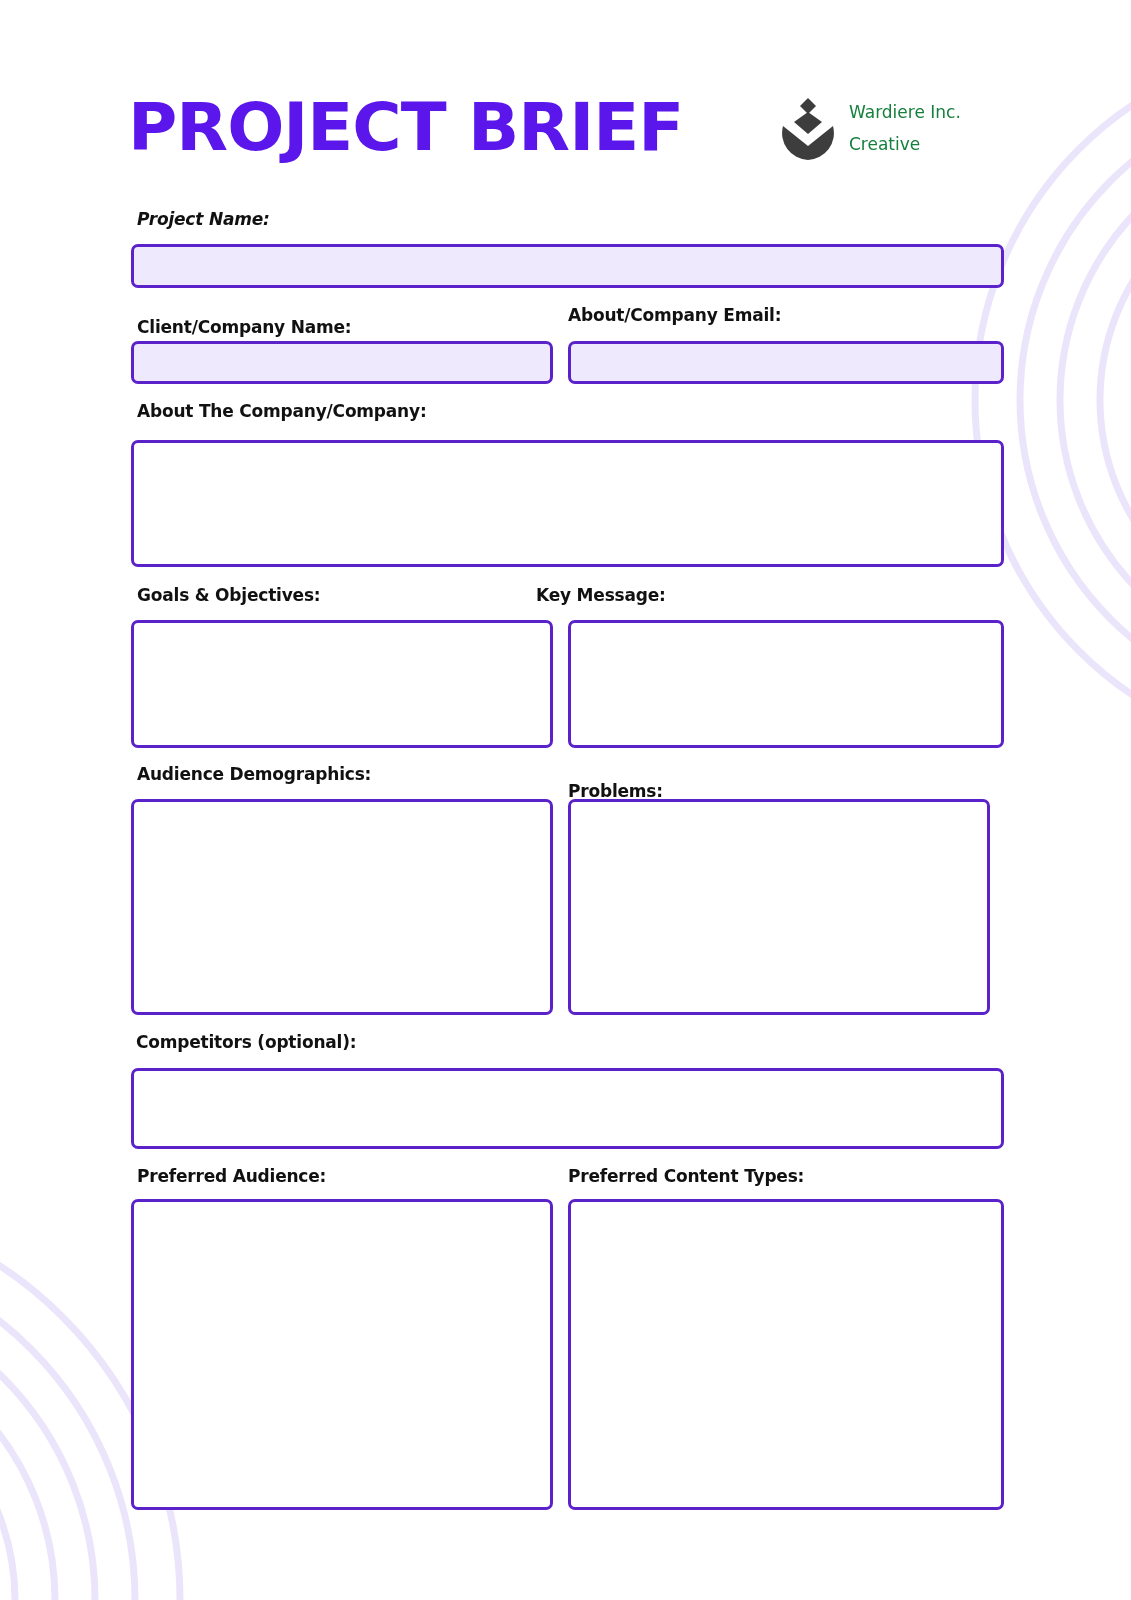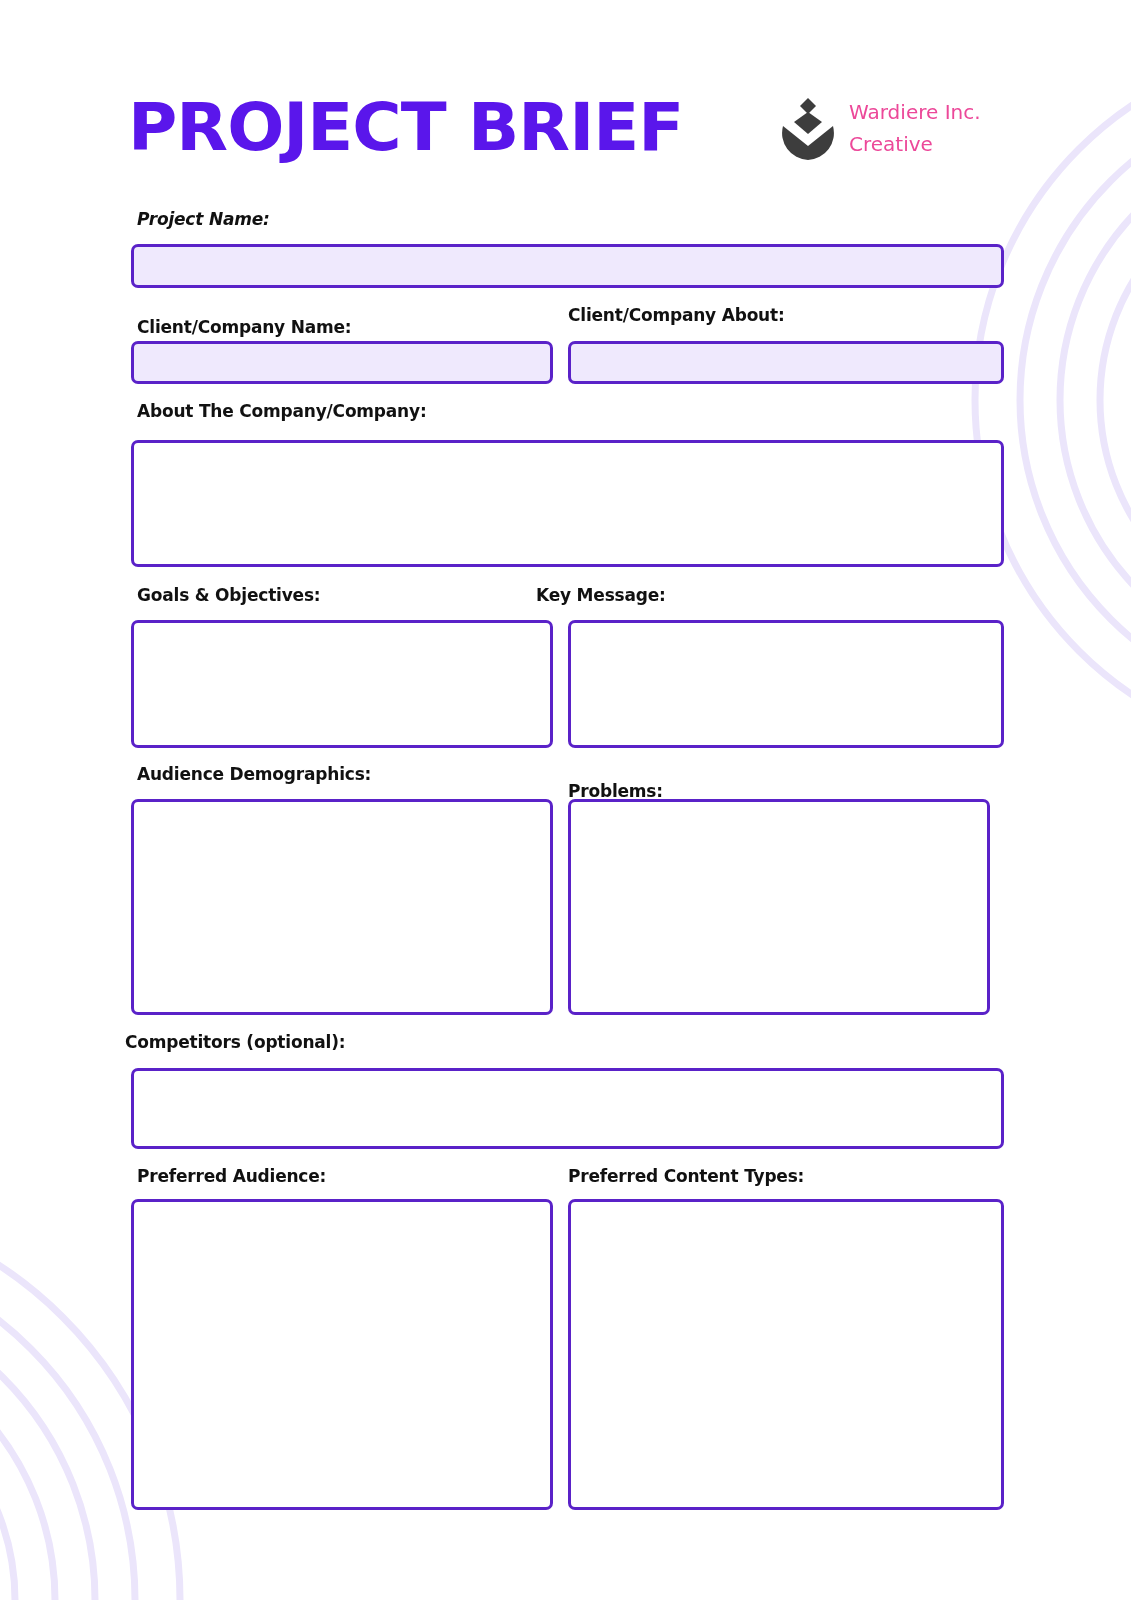--- a/index.html
+++ b/index.html
@@ -11,22 +11,22 @@
   .bg-arcs { position: absolute; left: 0; top: 0; width: 1131px; height: 1600px; pointer-events: none; }
   .title {
     position: absolute; left: 128px; top: 88px;
     font-family: "DejaVu Sans", sans-serif; font-weight: bold;
     font-size: 66px; letter-spacing: -1px; line-height: 80px;
     color: #5a16eb; margin: 0; transform: scaleX(1.02); transform-origin: left;
   }
   .logo { position: absolute; left: 780px; top: 96px; width: 56px; height: 66px; }
   .brand {
     position: absolute; left: 849px; top: 96px;
-    font-family: "DejaVu Sans", sans-serif; font-size: 20px; line-height: 32px;
-    color: #ec4899;
+    font-family: "DejaVu Sans", sans-serif; font-size: 17px; line-height: 32px;
+    color: #15803d;
   }
   .label {
     position: absolute; font-family: "DejaVu Sans", sans-serif; font-weight: bold;
     font-size: 17px; color: #111111; line-height: 22px; letter-spacing: -0.2px;
   }
   .field {
     position: absolute; box-sizing: border-box;
     border: 3px solid #5a22c8; border-radius: 7px; background: #ffffff;
   }
   .field.tinted { background: #efe9fd; }
@@ -60,35 +60,35 @@
 <div class="brand">
   <div>Wardiere Inc.</div>
   <div>Creative</div>
 </div>
 
 <div class="label" style="left:137px; top:208px;font-style:italic;">Project Name:</div>
 <div class="field tinted" style="left:131px; top:244px; width:873px; height:44px;"></div>
 
 <div class="label" style="left:137px; top:316px;">Client/Company Name:</div>
 <div class="field tinted" style="left:131px; top:341px; width:422px; height:43px;"></div>
-<div class="label" style="left:568px; top:304px;">Client/Company About:</div>
+<div class="label" style="left:568px; top:304px;">About/Company Email:</div>
 <div class="field tinted" style="left:568px; top:341px; width:436px; height:43px;"></div>
 
 <div class="label" style="left:137px; top:400px;">About The Company/Company:</div>
 <div class="field" style="left:131px; top:440px; width:873px; height:127px;"></div>
 
 <div class="label" style="left:137px; top:584px;">Goals &amp; Objectives:</div>
 <div class="field" style="left:131px; top:620px; width:422px; height:128px;"></div>
 <div class="label" style="left:536px; top:584px;">Key Message:</div>
 <div class="field" style="left:568px; top:620px; width:436px; height:128px;"></div>
 
 <div class="label" style="left:137px; top:763px;text-align:right;">Audience Demographics:</div>
 <div class="field" style="left:131px; top:799px; width:422px; height:216px;"></div>
 <div class="label" style="left:568px; top:780px;">Problems:</div>
 <div class="field" style="left:568px; top:799px; width:422px; height:216px;"></div>
 
-<div class="label" style="left:125px; top:1031px;">Competitors (optional):</div>
+<div class="label" style="left:136px; top:1031px;">Competitors (optional):</div>
 <div class="field" style="left:131px; top:1068px; width:873px; height:81px;"></div>
 
 <div class="label" style="left:137px; top:1165px;">Preferred Audience:</div>
 <div class="field" style="left:131px; top:1199px; width:422px; height:311px;"></div>
 <div class="label" style="left:568px; top:1165px;">Preferred Content Types:</div>
 <div class="field" style="left:568px; top:1199px; width:436px; height:311px;"></div>
 
 </body></html>

